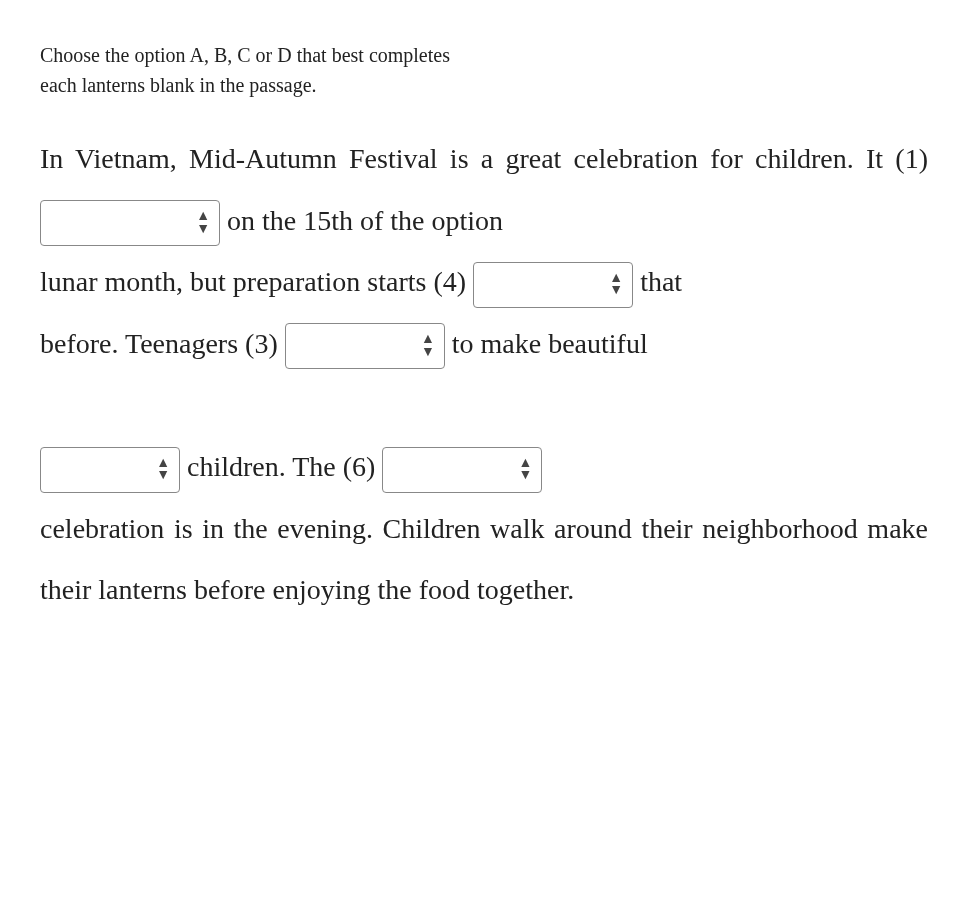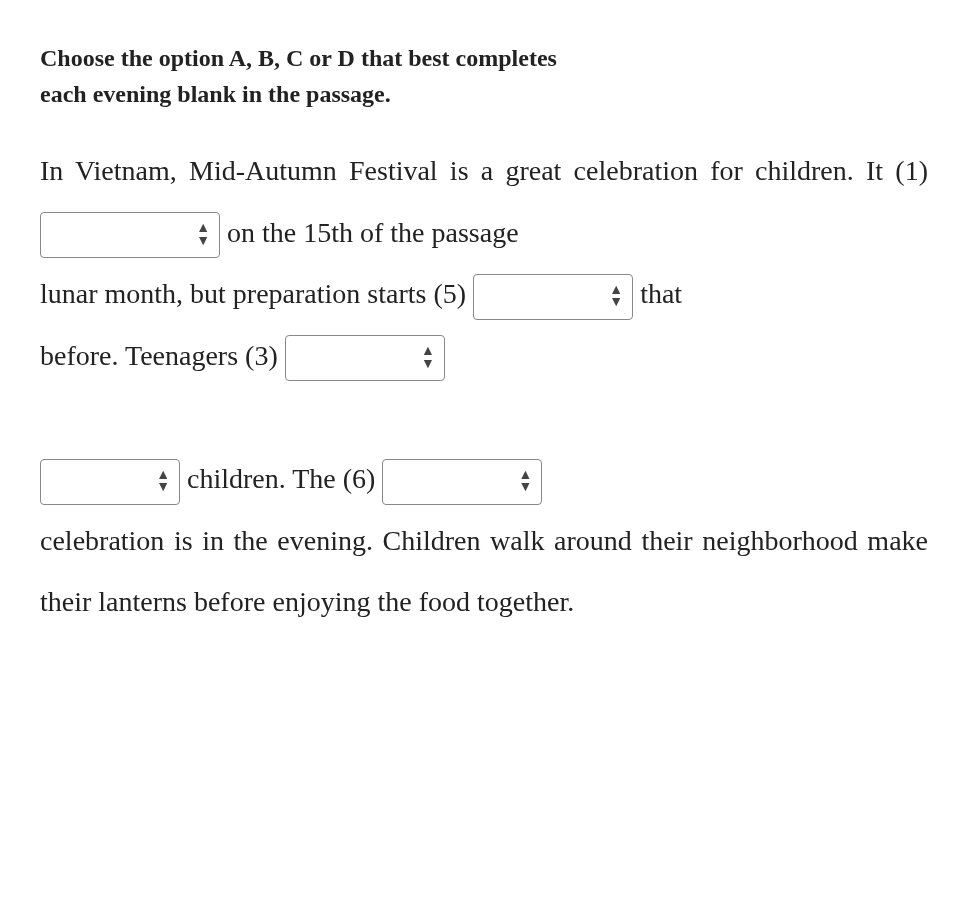--- a/index.html
+++ b/index.html
@@ -13,22 +13,22 @@
       font-family: Georgia, 'Times New Roman', serif;
       font-size: 28px;
       line-height: 1.6;
       color: #222222;
       padding: 40px 40px;
       width: 968px;
       min-height: 908px;
     }
 
     .instruction {
-      font-weight: bold;
-      font-size: 24px;
+      font-weight: normal;
+      font-size: 20px;
       margin-bottom: 28px;
       line-height: 1.5;
     }
 
     .passage {
       font-size: 28px;
       line-height: 2.2;
       text-align: justify;
     }
 
@@ -69,45 +69,45 @@
     .select-2 select { min-width: 160px; }
     .select-3 select { min-width: 160px; }
     .select-4 select { min-width: 140px; }
     .select-5 select { min-width: 160px; }
   </style>
 </head>
 <body>
 
 <div class="instruction">
   <span>Choose the option A, B, C or D that best completes</span><br>
-  <span>each evening blank in the passage.</span>
+  <span>each lanterns blank in the passage.</span>
 </div>
 
 <div class="passage">
   <span>In Vietnam, Mid-Autumn Festival is a great celebration for children. It (1)</span>
   <span> </span>
   <span class="inline-select select-1">
     <select>
       <option value=""></option>
       <option value="A">A</option>
       <option value="B">B</option>
       <option value="C">C</option>
       <option value="D">D</option>
     </select>
     <span class="chevron" style="display: flex; flex-direction: column; align-items: center; line-height: 0.9; font-size: 14px; color: rgb(68, 68, 68);">
         <span>▲</span>
         <span>▼</span>
       </span>
   </span>
   <span> </span>
-  <span>on the 15th of the passage</span>
+  <span>on the 15th of the option</span>
 
   <br>
 
-  <span>lunar month, but preparation starts (5)</span>
+  <span>lunar month, but preparation starts (4)</span>
   <span> </span>
   <span class="inline-select select-2">
     <select>
       <option value=""></option>
       <option value="A">A</option>
       <option value="B">B</option>
       <option value="C">C</option>
       <option value="D">D</option>
     </select>
     <span class="chevron" style="display: flex; flex-direction: column; align-items: center; line-height: 0.9; font-size: 14px; color: rgb(68, 68, 68);">
@@ -129,20 +129,21 @@
       <option value="B">B</option>
       <option value="C">C</option>
       <option value="D">D</option>
     </select>
     <span class="chevron" style="display: flex; flex-direction: column; align-items: center; line-height: 0.9; font-size: 14px; color: rgb(68, 68, 68);">
         <span>▲</span>
         <span>▼</span>
       </span>
   </span>
   <span> </span>
+  <span>to  make  beautiful</span>
 
   <br>
 
 
   <br>
 
   <span class="inline-select select-4">
     <select>
       <option value=""></option>
       <option value="A">A</option>

